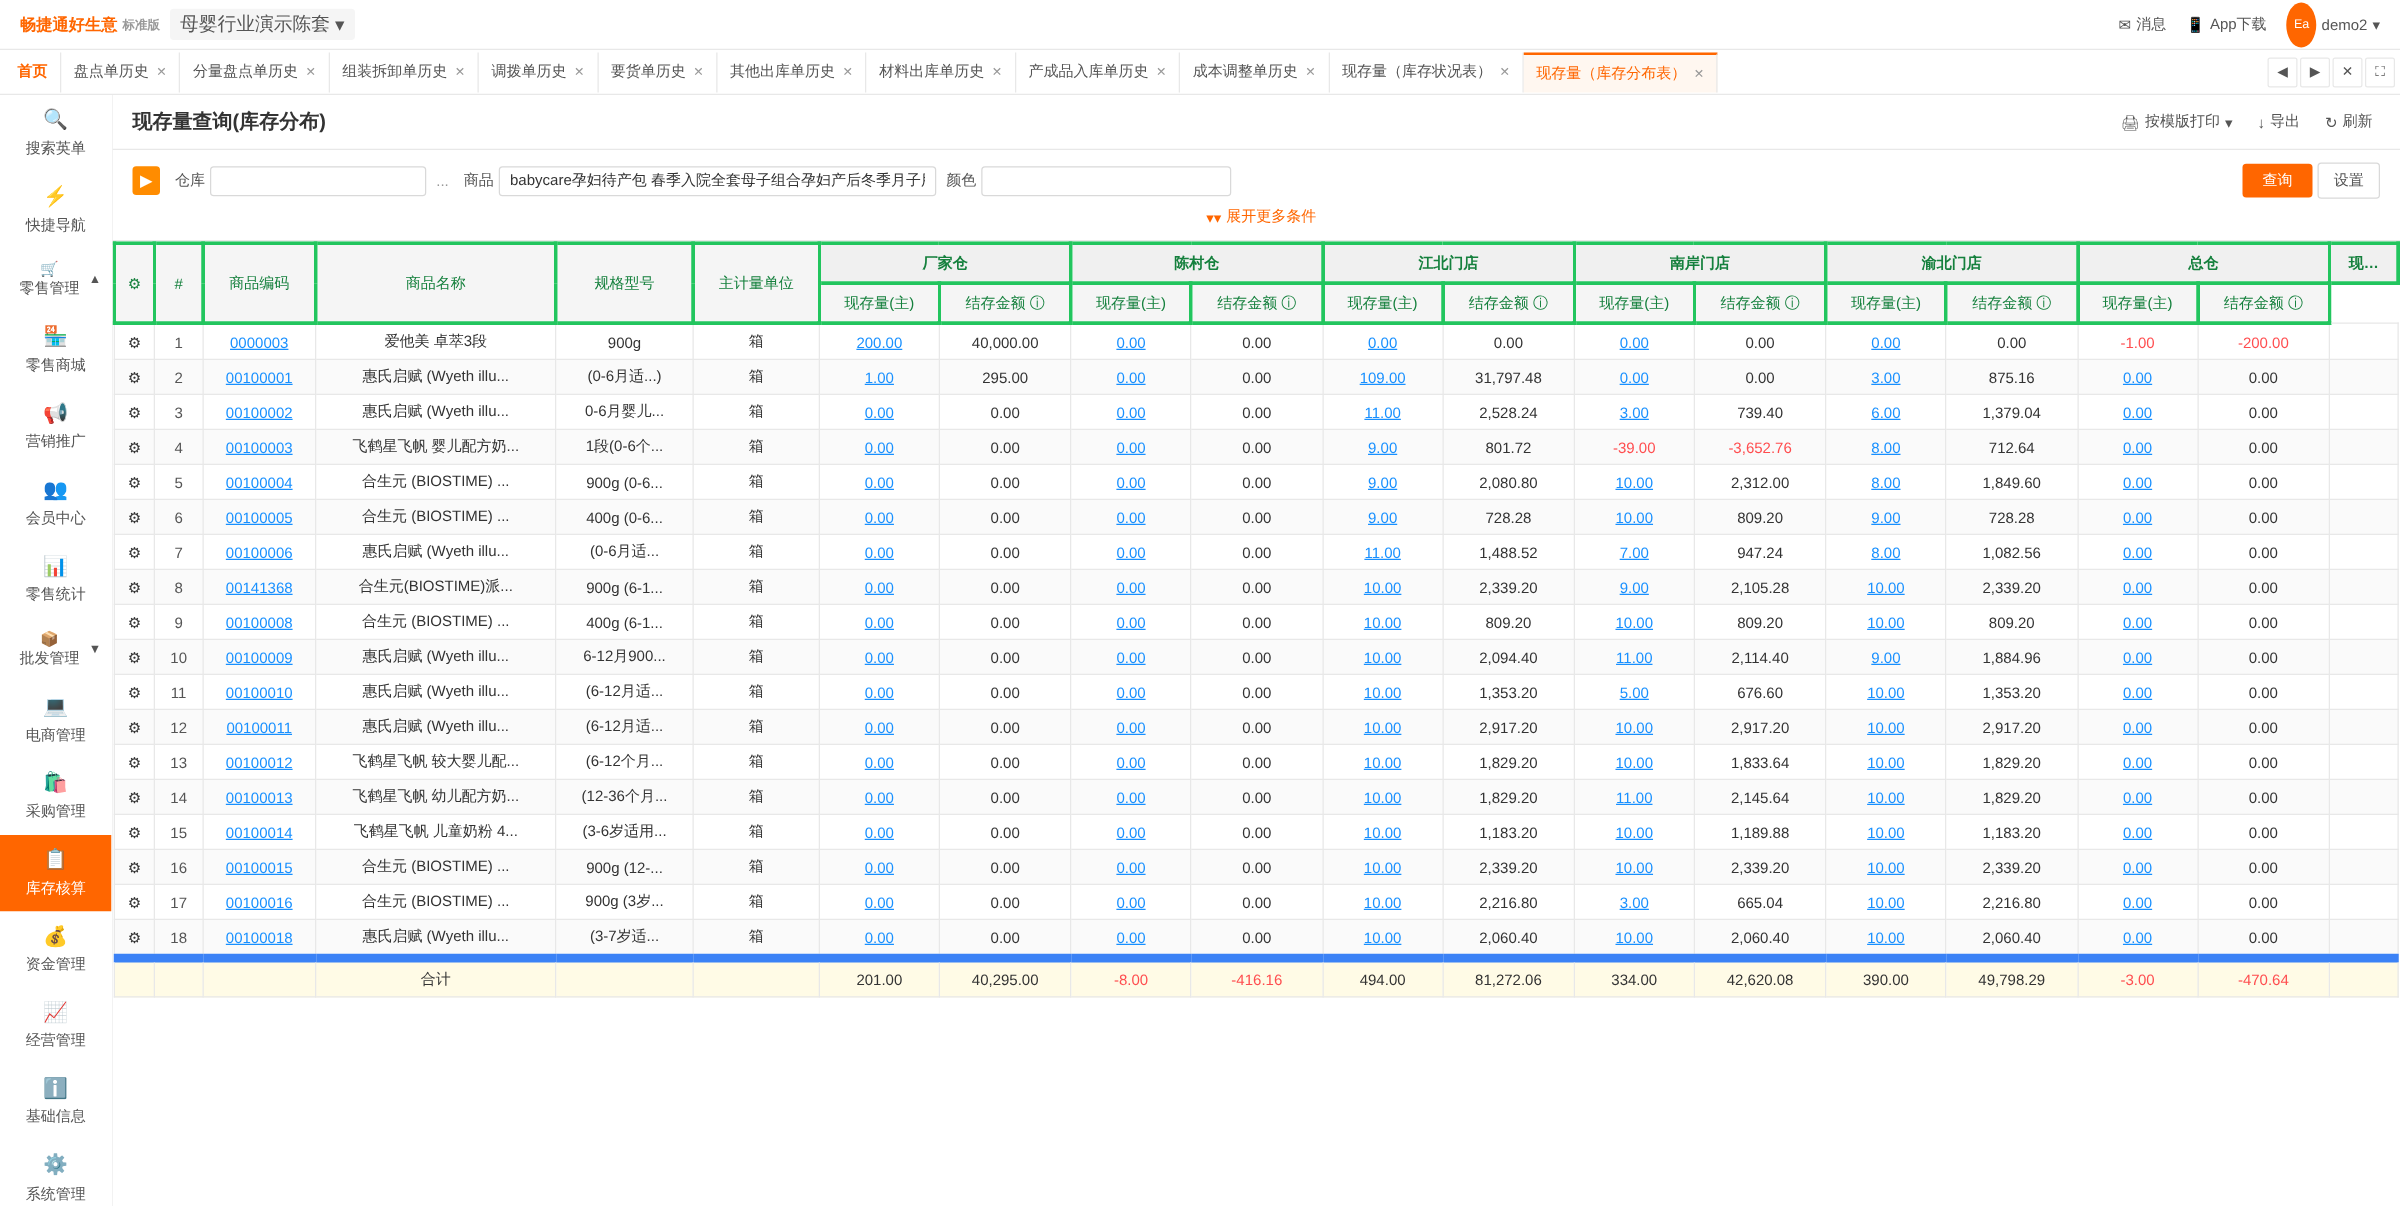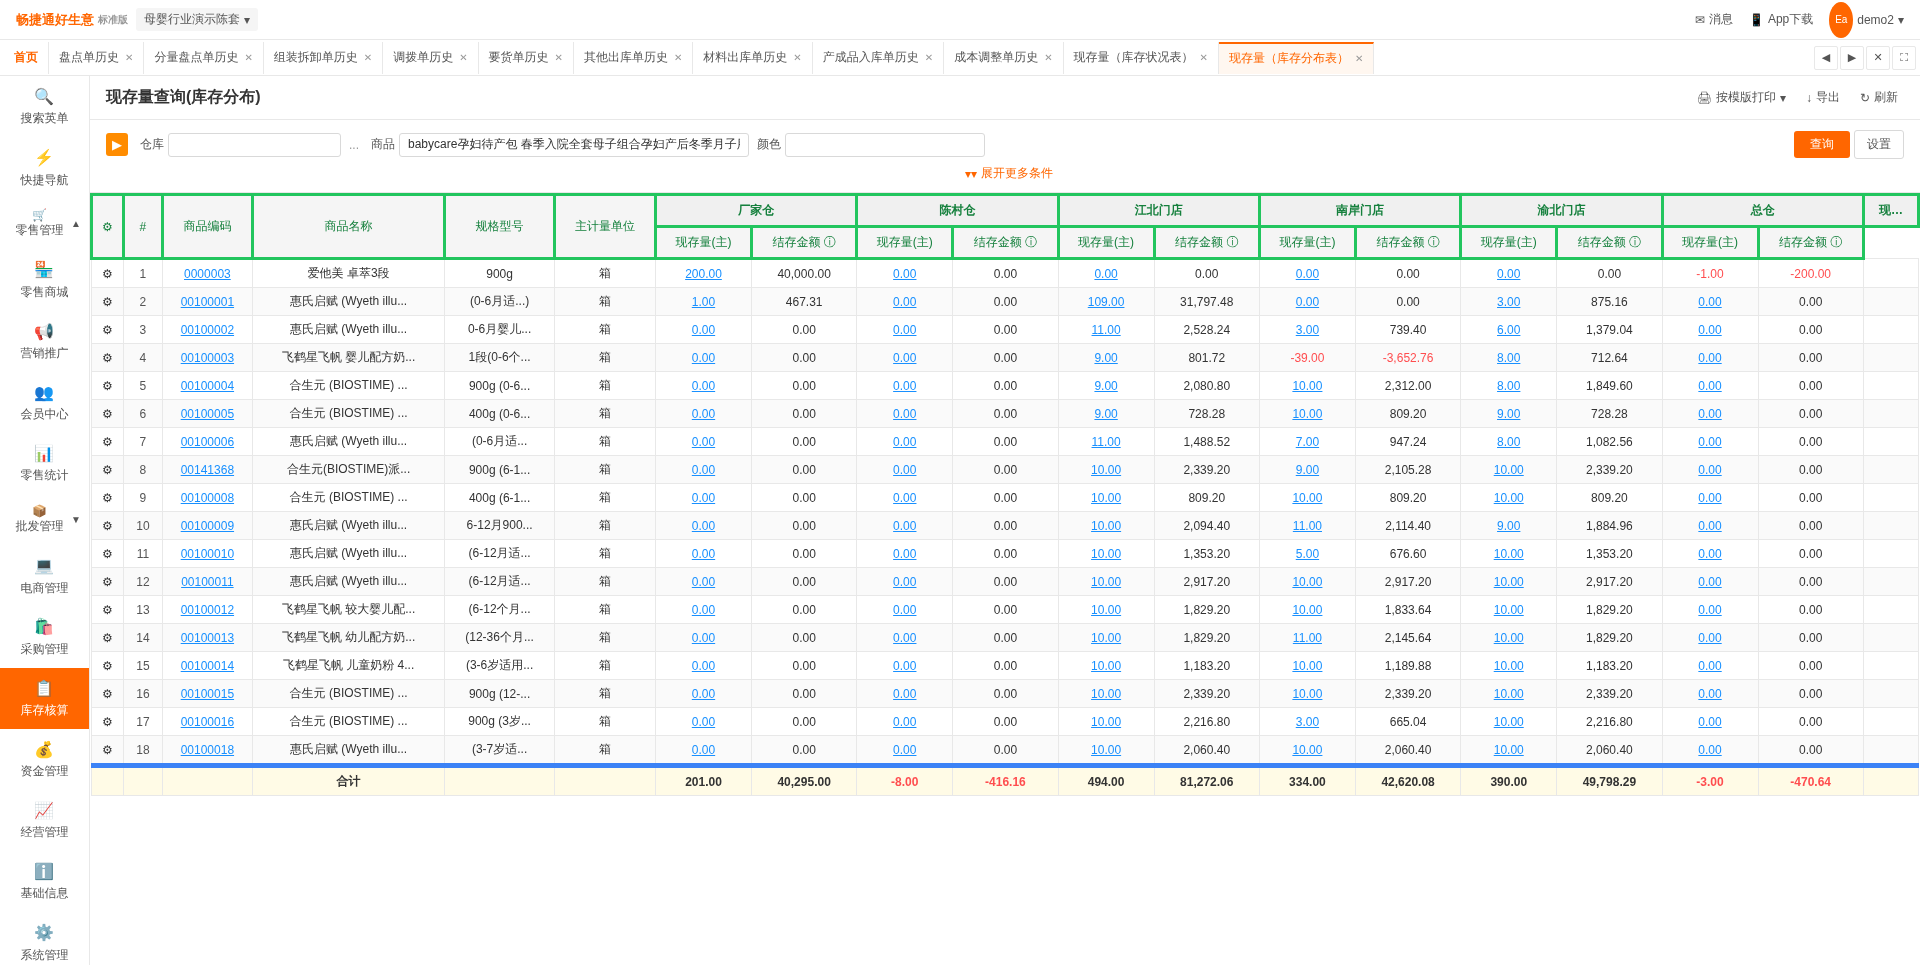--- a/index.html
+++ b/index.html
@@ -3,21 +3,21 @@
   <meta charset="utf-8">
   <style>
     * { margin: 0; padding: 0; box-sizing: border-box; }
     body { font-family: "Microsoft YaHei", "PingFang SC", Arial, sans-serif; font-size: 12px; background: #f5f5f5; color: #333; overflow: hidden; }
 
     
     .top-bar { height: 40px; background: #fff; display: flex; align-items: center; justify-content: space-between; padding: 0 16px; border-bottom: 1px solid #e8e8e8; }
     .top-bar-left { display: flex; align-items: center; gap: 8px; }
     .logo-area { display: flex; align-items: center; gap: 4px; }
     .logo-text { font-size: 13px; color: #ff6600; font-weight: bold; }
-    .dropdown-selector { display: flex; align-items: center; gap: 4px; font-size: 12px; color: #555; background: #f5f5f5; padding: 3px 8px; border-radius: 3px; cursor: pointer; }
+    .dropdown-selector { display: flex; align-items: center; gap: 4px; font-size: 15px; color: #555; background: #f5f5f5; padding: 3px 8px; border-radius: 3px; cursor: pointer; }
     .top-bar-right { display: flex; align-items: center; gap: 16px; font-size: 12px; color: #555; }
     .top-bar-right-item { display: flex; align-items: center; gap: 4px; cursor: pointer; }
     .avatar { width: 24px; height: 36px; border-radius: 50%; background: #ff6600; display: flex; align-items: center; justify-content: center; color: #fff; font-size: 10px; }
 
     
     .nav-tabs { height: 36px; background: #fff; display: flex; align-items: center; border-bottom: 1px solid #e8e8e8; overflow: hidden; padding: 0 4px; }
     .nav-tab { display: flex; align-items: center; gap: 4px; padding: 0 10px; height: 32px; font-size: 12px; color: #555; cursor: pointer; white-space: nowrap; border-right: 1px solid #e8e8e8; }
     .nav-tab.home { color: #ff6600; font-weight: bold; }
     .nav-tab.active { background: #fff7f0; color: #ff6600; border-top: 2px solid #ff6600; }
     .nav-tab .close-icon { font-size: 10px; color: #999; margin-left: 2px; }
@@ -60,21 +60,21 @@
     .table-container { flex: 1; overflow: auto; background: #fff; }
     table { width: 100%; border-collapse: collapse; font-size: 12px; }
     thead tr { background: #f5f5f5; }
     th { border: 3px solid #22c55e; padding: 6px 8px; text-align: center; font-weight: normal; color: #15803d; white-space: nowrap; position: sticky; top: 0; background: #f5f5f5; z-index: 2; }
     th.group-header { background: #f0f0f0; font-weight: bold; }
     td { border: 1px solid #e8e8e8; padding: 5px 8px; text-align: center; color: #333; white-space: nowrap; }
     tr:nth-child(even) td { background: #fafafa; }
     .num-link { color: #1890ff; text-decoration: underline; cursor: pointer; }
     .num-negative { color: #ff4d4f; }
     .row-index { color: #555; }
-    .footer-row td { background: #fffbe6 !important; font-weight: bold; border-top: 5px solid #3b82f6; }
+    .footer-row td { background: #fffbe6 !important; font-weight: normal; border-top: 7px solid #3b82f6; }
     .footer-row td.negative { color: #ff4d4f; }
 
     
     .gear-th { width: 32px; }
   </style>
 </head>
 <body>
 
 <div class="top-bar">
   <div class="top-bar-left">
@@ -338,21 +338,21 @@
     <td></td>
   </tr>
             <tr>
     <td>⚙</td>
     <td class="row-index">2</td>
     <td class="num-link">00100001</td>
     <td>惠氏启赋 (Wyeth illu...</td>
     <td>(0-6月适...)</td>
     <td>箱</td>
     <td class="num-link">1.00</td>
-    <td>467.31</td>
+    <td>295.00</td>
     <td class="num-link">0.00</td>
     <td>0.00</td>
     <td class="num-link">109.00</td>
     <td>31,797.48</td>
     <td class="num-link">0.00</td>
     <td class="">0.00</td>
     <td class="num-link">3.00</td>
     <td>875.16</td>
     <td class="num-link">0.00</td>
     <td class="">0.00</td>

